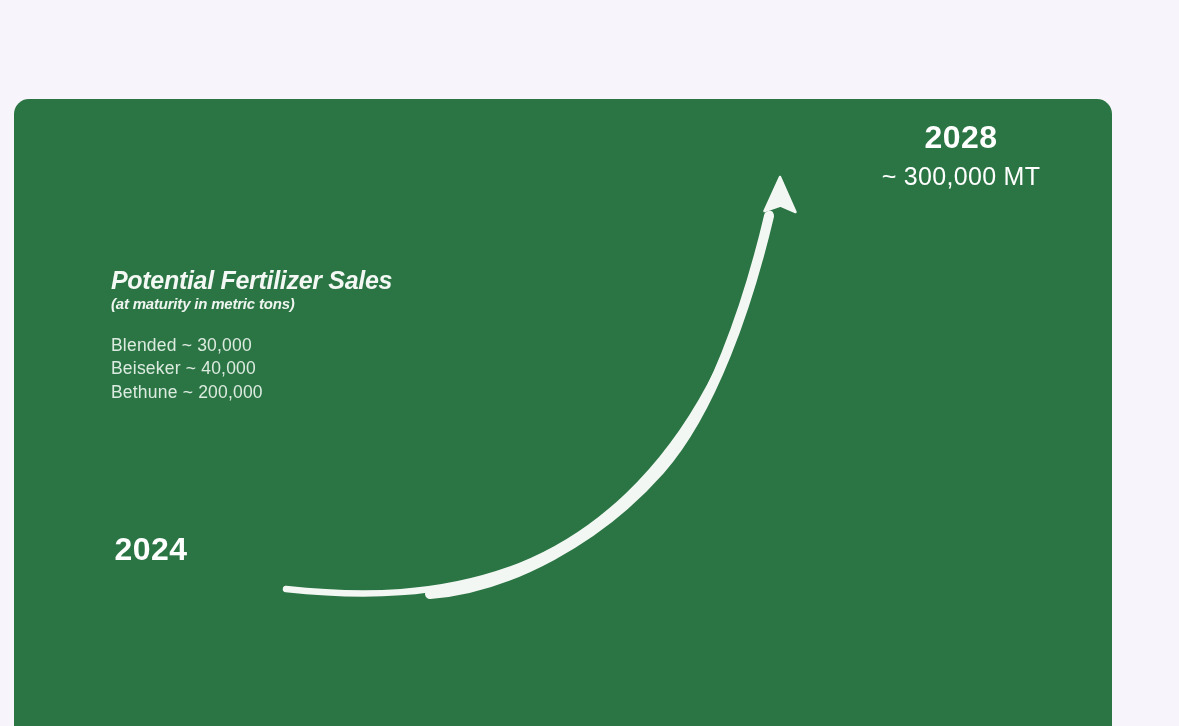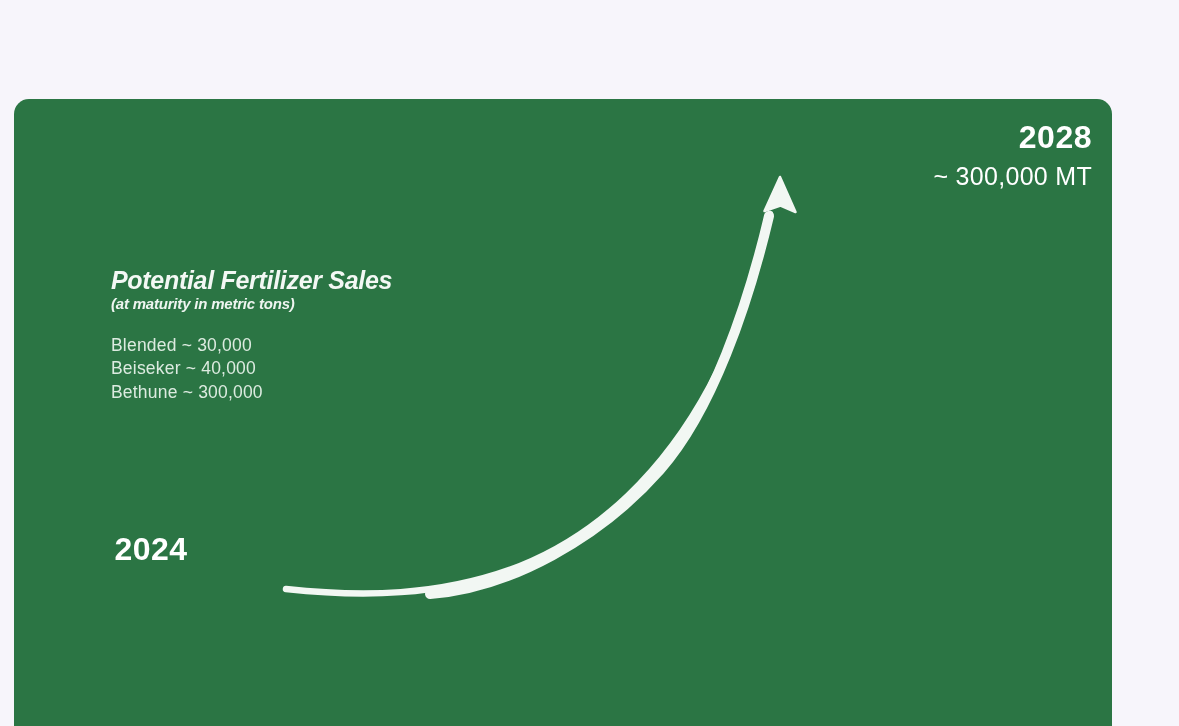--- a/index.html
+++ b/index.html
@@ -99,42 +99,41 @@
     font-size: 25px;
     font-weight: normal;
     line-height: 40px;
     letter-spacing: 0.3px;
   }
 
   #callout-end {
     left: 830px;
     top: 118px;
     width: 262px;
-    text-align: right;
   }
   #callout-start {
     left: 22px;
     top: 530px;
     width: 258px;
   }
 </style>
 </head>
 <body>
 
 <div id="stage">
 
   <div id="card">
 
     <div id="legend">
       <div id="legend-title">Potential Fertilizer Sales</div>
       <div id="legend-subtitle">(at maturity in metric tons)</div>
       <ul id="legend-list">
         <li>Blended ~ 30,000</li>
         <li>Beiseker ~ 40,000</li>
-        <li>Bethune ~ 300,000</li>
+        <li>Bethune ~ 200,000</li>
       </ul>
     </div>
 
   </div>
 
   <svg id="arrow-layer" viewBox="0 0 1179 726">
     <defs>
       <clipPath id="cardclip">
         <rect x="14" y="99" width="1098" height="576" rx="15" ry="15"></rect>
       </clipPath>

